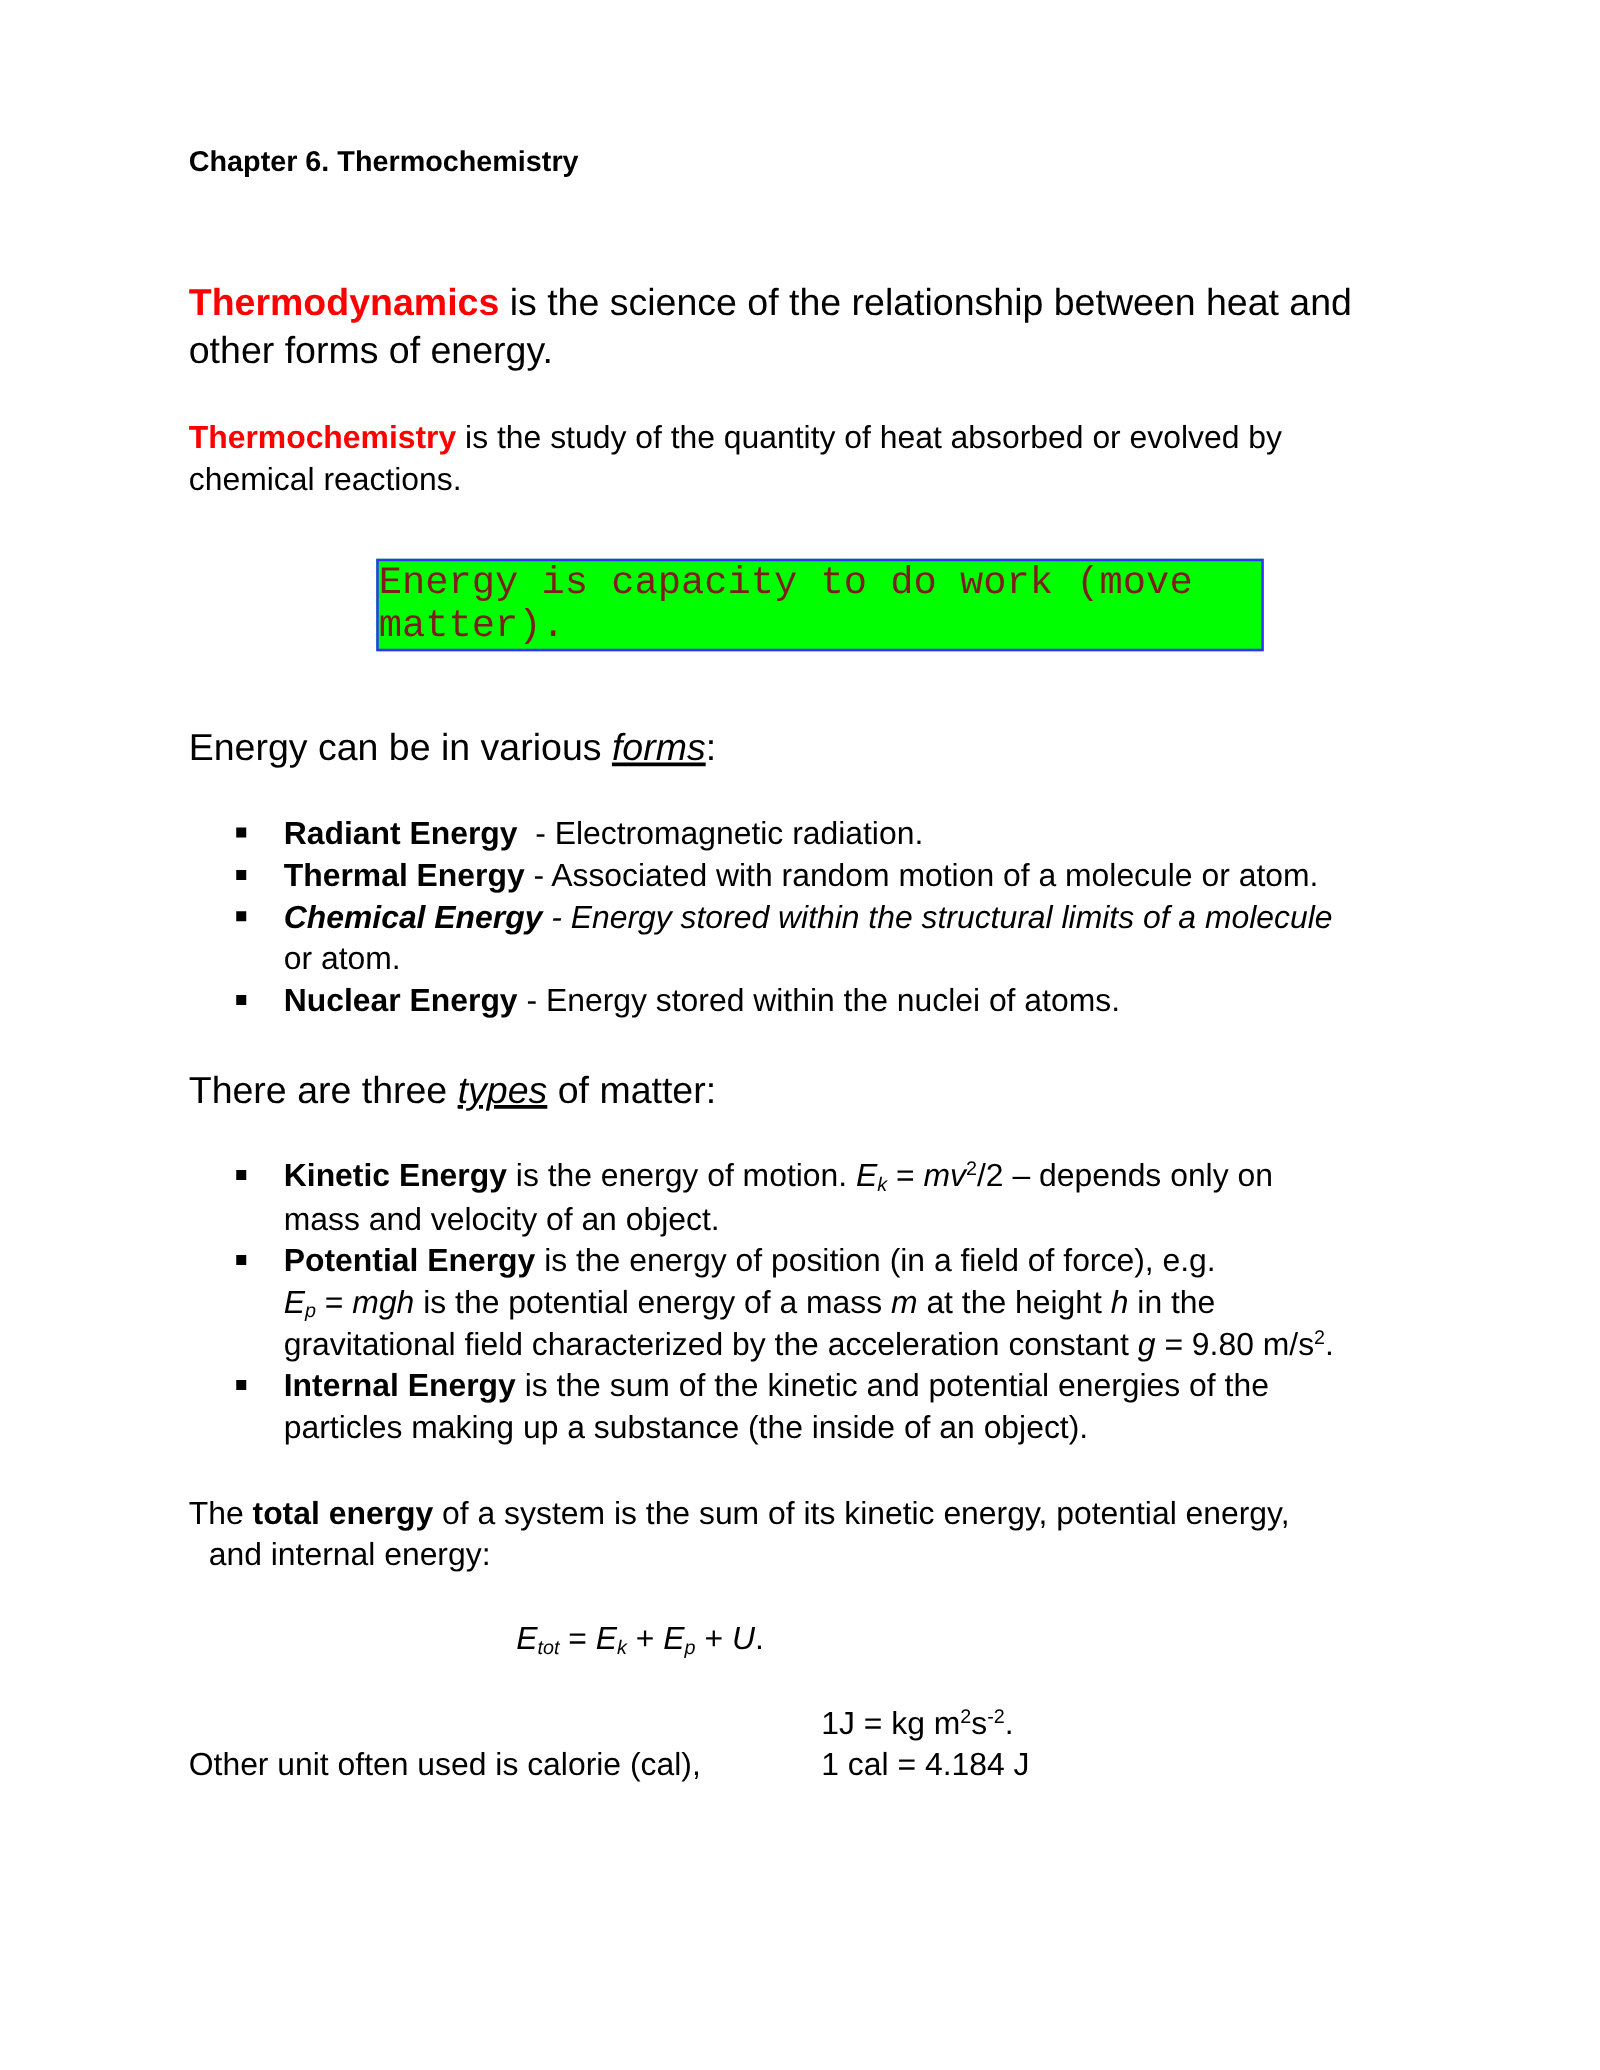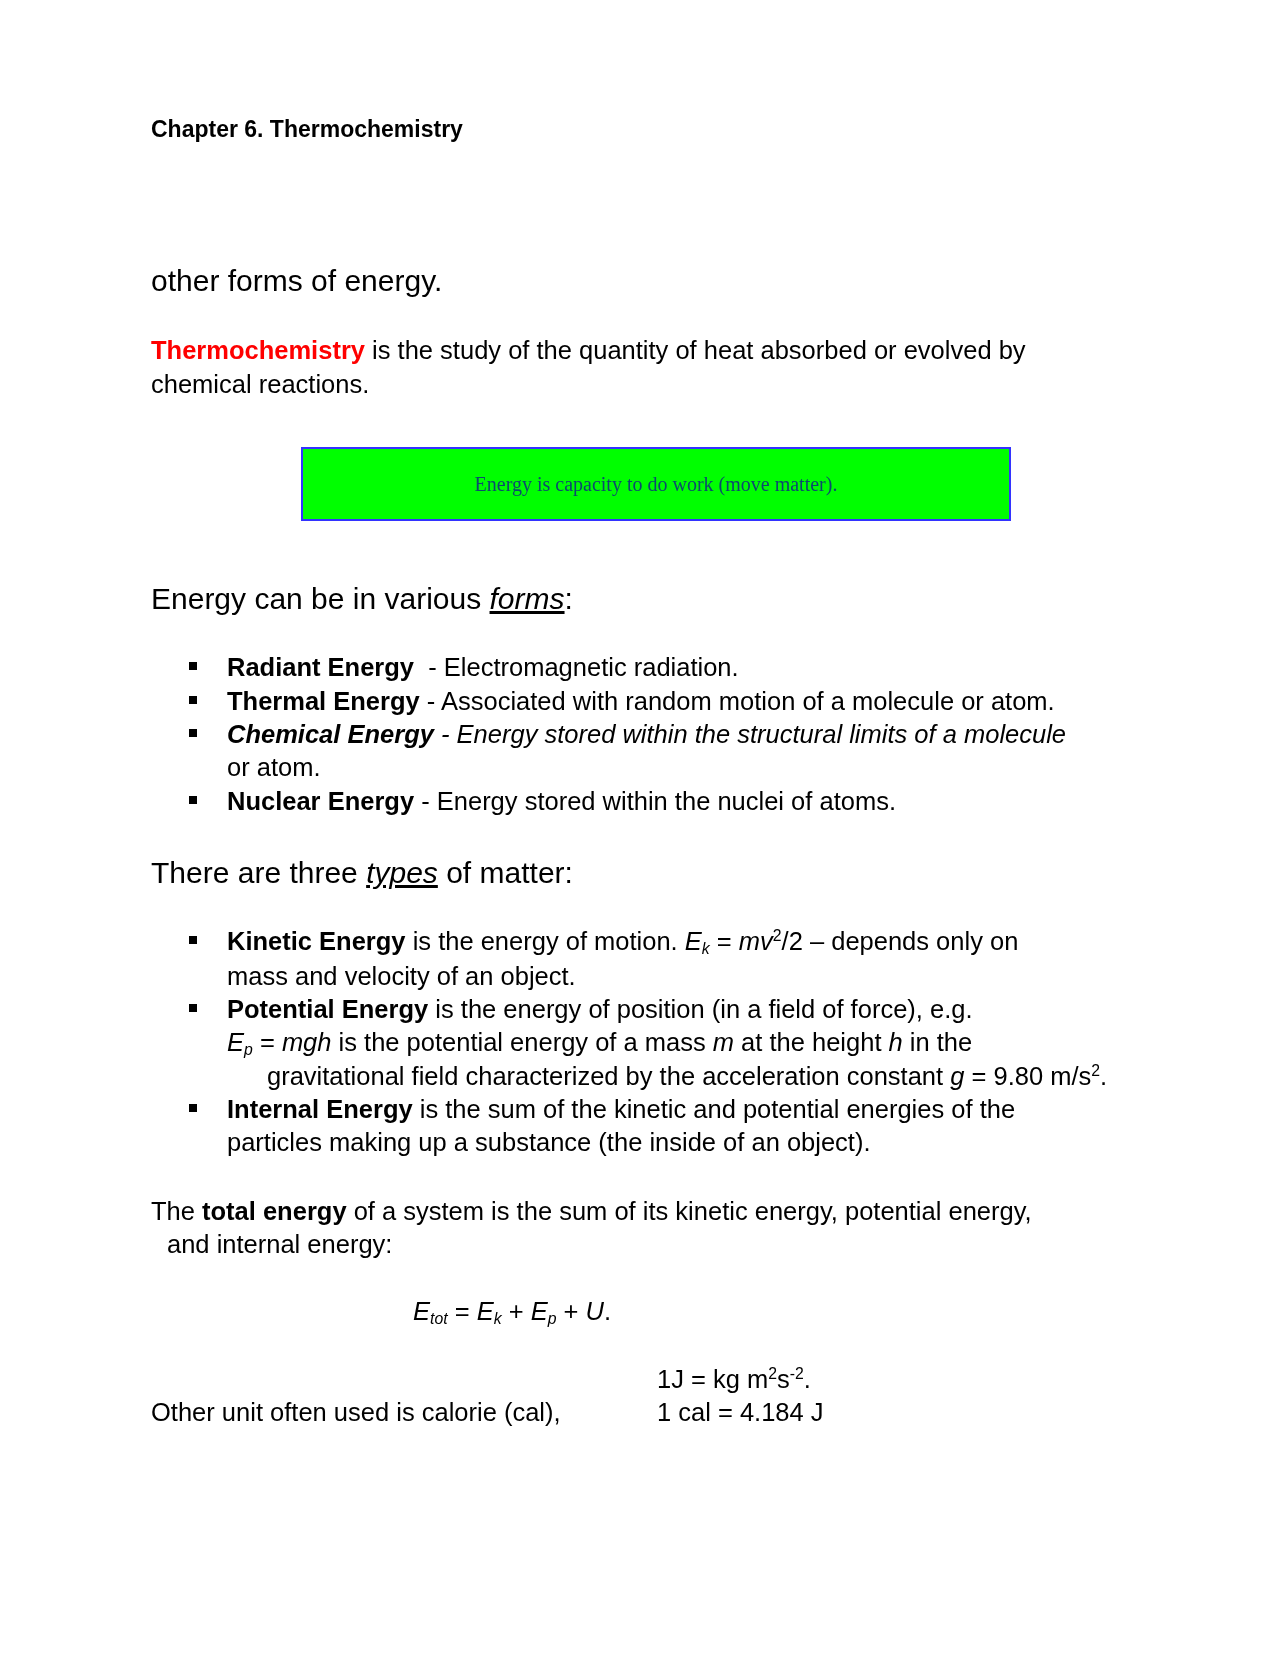--- a/index.html
+++ b/index.html
@@ -14,29 +14,32 @@
   .b { font-weight:bold; }
   .i { font-style:italic; }
   .u { text-decoration:underline; }
   sub, sup { font-size:62%; line-height:0; }
   sub { vertical-align:-0.25em; }
   sup { vertical-align:0.55em; }
   .bullet { position:absolute; width:8px; height:8px; background:#000; }
   .callout { position:absolute; left:301px; top:447px; width:710px; height:74px;
              background:#00ff00; border:2px solid #3333ff; box-sizing:border-box;
              display:flex; align-items:center; justify-content:center; }
-  .callout span { color:#0c4a6e; font-size:20px; font-family:Liberation Serif, serif; }
+  .callout span { color:#7f1d1d; font-size:31px; font-family:Liberation Mono, monospace; }
 </style>
 </head>
 <body>
 
 <div class="page">
 
   <div class="line title" style="left:151px; top:118px;">Chapter 6. Thermochemistry</div>
 
+  <div class="line big" style="left:151px; top:228px;">
+    <span class="red">Thermodynamics</span><span> is the science of the relationship between heat and</span>
+  </div>
   <div class="line body" style="left:151px; top:338px;">
     <span class="red">Thermochemistry</span><span> is the study of the quantity of heat absorbed or evolved by</span>
   </div>
 
   <div class="line big" style="left:151px; top:266px;">other forms of energy.</div>
   <div class="line body" style="left:151px; top:372px;">chemical reactions.</div>
 
   <div class="callout">
     <span>Energy is capacity to do work (move matter).</span>
   </div>
@@ -80,21 +83,21 @@
     </div>
     <div class="line body" style="left:227px; top:964px;">mass and velocity of an object.</div>
 
     <div class="bullet" style="left:189px; top:1004px;"></div>
     <div class="line body" style="left:227px; top:997px;">
       <span class="b">Potential Energy</span><span> is the energy of position (in a field of force), e.g.</span>
     </div>
     <div class="line body" style="left:227px; top:1030px;">
       <span class="i">E</span><sub class="i">p</sub><span style="white-space:pre"> = </span><span class="i">mgh</span><span> is the potential energy of a mass </span><span class="i">m</span><span> at the height </span><span class="i">h</span><span> in the</span>
     </div>
-    <div class="line body" style="left:227px; top:1064px;margin-left:40px;">
+    <div class="line body" style="left:227px; top:1064px;">
       <span>gravitational field characterized by the acceleration constant </span><span class="i">g</span><span> = 9.80 m/s</span><sup>2</sup><span>.</span>
     </div>
 
     <div class="bullet" style="left:189px; top:1104px;"></div>
     <div class="line body" style="left:227px; top:1097px;">
       <span class="b">Internal Energy</span><span> is the sum of the kinetic and potential energies of the</span>
     </div>
     <div class="line body" style="left:227px; top:1130px;">particles making up a substance (the inside of an object).</div>
   </div>
 

